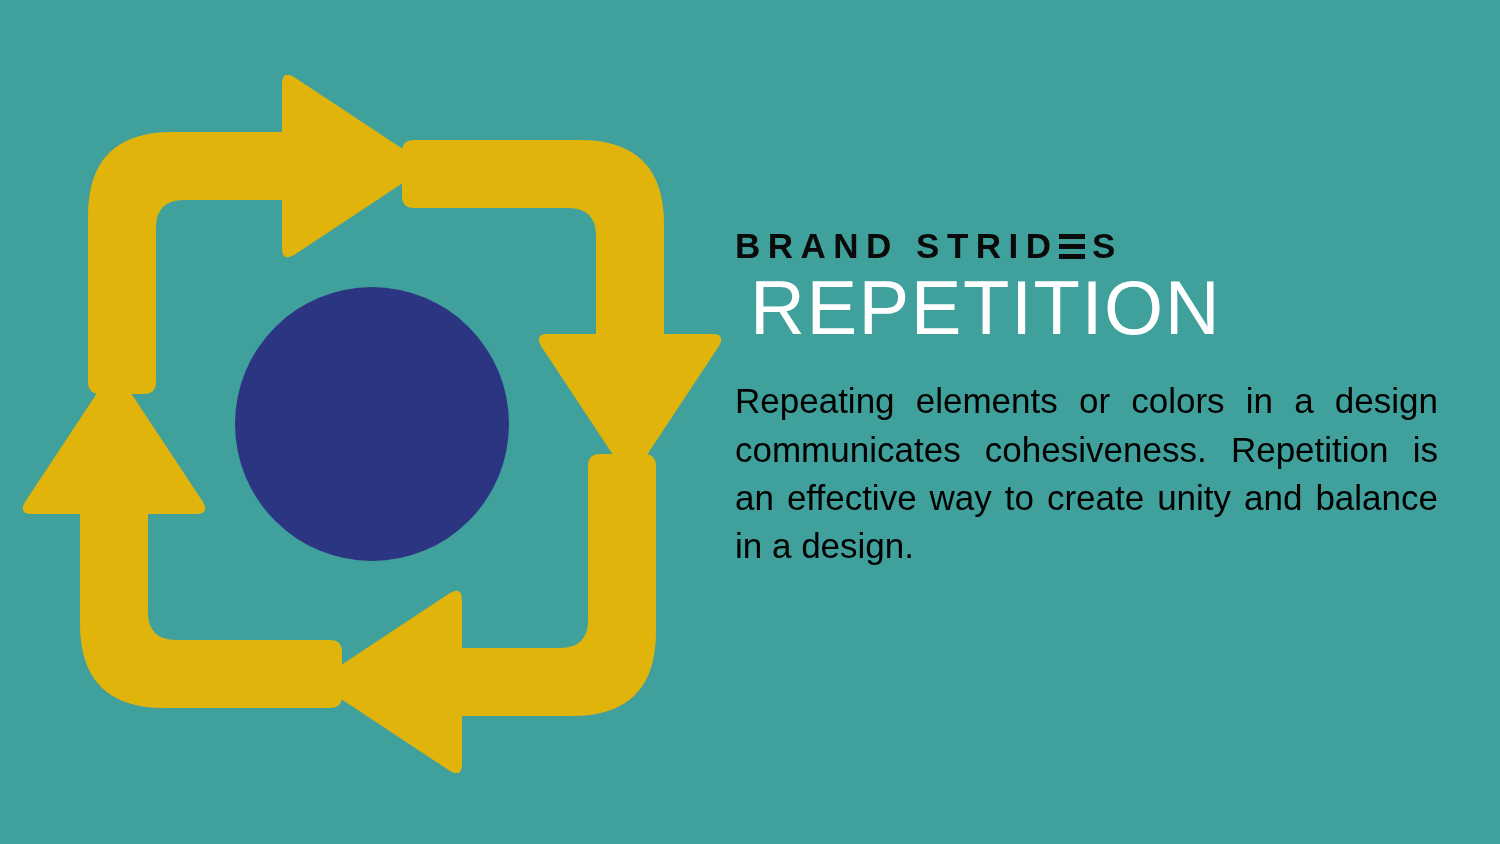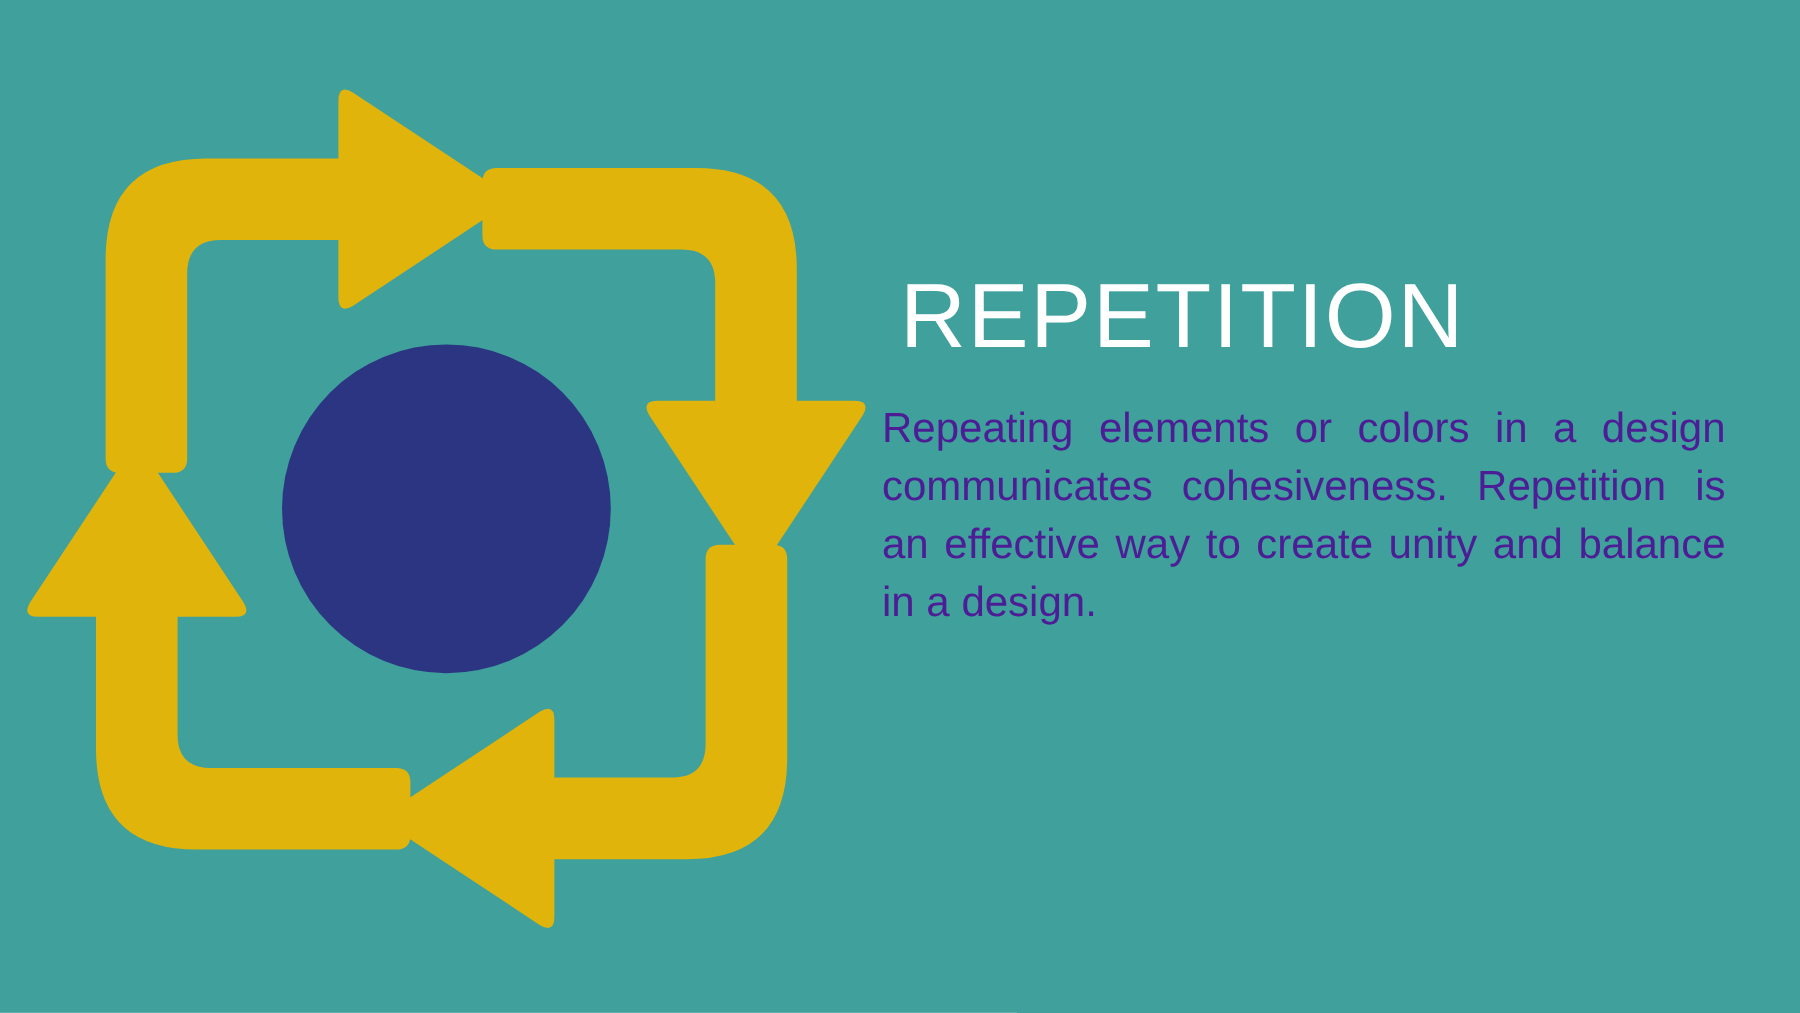--- a/index.html
+++ b/index.html
@@ -89,21 +89,21 @@
     color: #FFFFFF;
     margin: 0 0 34px 15px;
     white-space: nowrap;
   }
 
   #body-copy {
     font-family: "Liberation Sans", sans-serif;
     font-weight: 300;
     font-size: 35px;
     line-height: 1.38;
-    color: #4c1d95;
+    color: #000000;
     text-align: justify;
     text-align-last: left;
     margin: 0;
     width: 703px;
   }
 </style>
 </head>
 <body>
 
 <div id="slide">
@@ -147,20 +147,29 @@
       <g fill="#E0B40B">
         <use href="#cycle-arrow" transform="rotate(270 358 358)"></use>
       </g>
 
       <circle cx="358" cy="358" r="137" fill="#2C3582"></circle>
     </svg>
   </div>
 
   <div id="text-block">
 
+    <div id="brand-title">
+      <span class="brand-seg">BRAND STRID</span>
+        <span class="bars-e">
+          <i></i>
+          <i></i>
+          <i></i>
+        </span>
+        <span class="brand-seg">S</span>
+    </div>
 
     <h1 id="headline">REPETITION</h1>
 
     <p id="body-copy">Repeating elements or colors in a design communicates cohesiveness. Repetition is an effective way to create unity and balance in a design.</p>
 
   </div>
 
 </div>
 
 </body></html>

